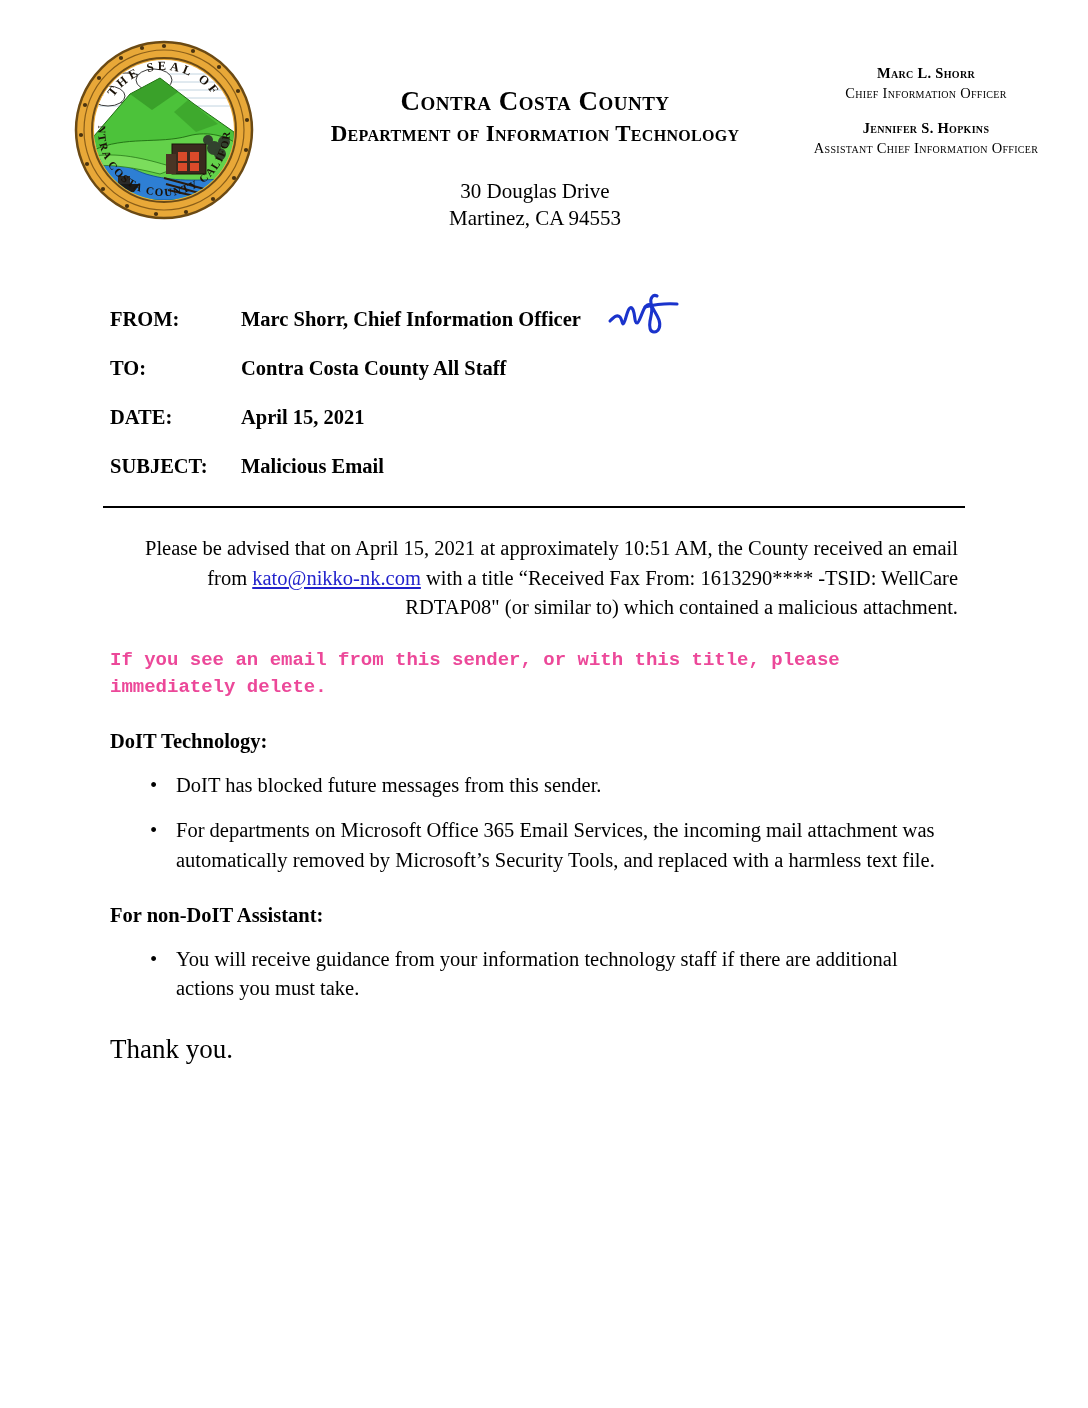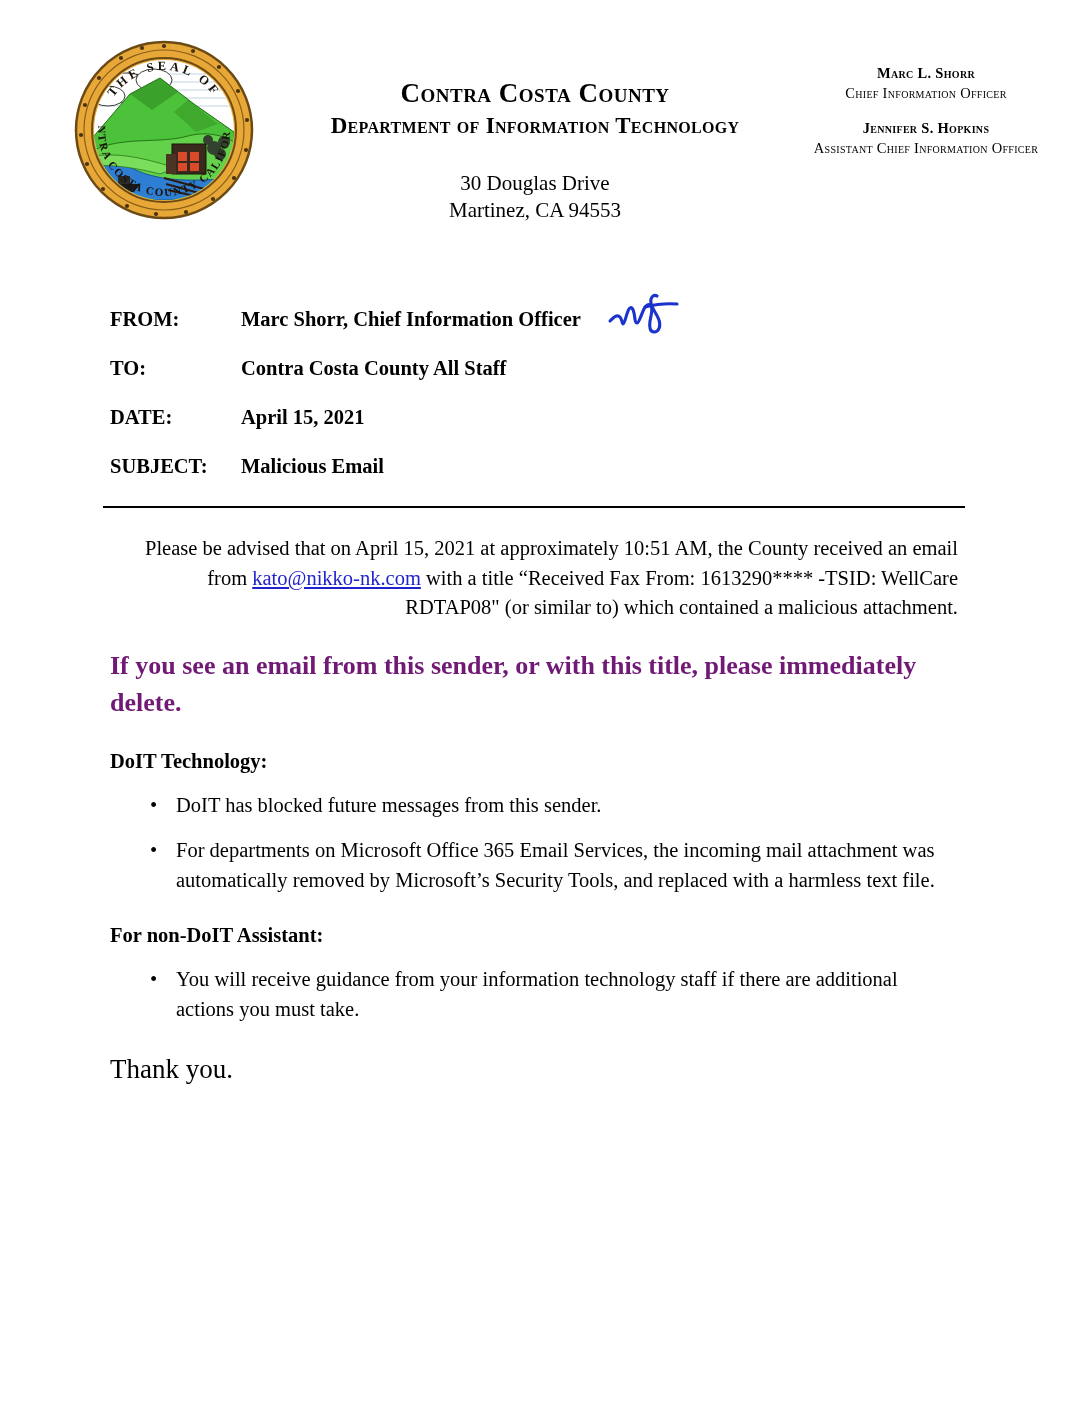--- a/index.html
+++ b/index.html
@@ -37,21 +37,21 @@
     left: 68px;
     top: 32px;
     width: 192px;
     height: 196px;
   }
   .seal-svg { display: block; }
 
   .org-block {
     position: absolute;
     left: 290px;
-    top: 78px;
+    top: 86px;
     width: 490px;
     text-align: center;
   }
   .org-name {
     font-size: 27px;
     font-weight: bold;
     font-variant: small-caps;
     letter-spacing: 0.5px;
     line-height: 1.12;
     white-space: nowrap;
@@ -149,23 +149,24 @@
   .para {
     margin: 0;
     text-align: right;
   }
   .link {
     color: #2222cc;
     text-decoration: underline;
   }
   .warning {
     margin: 24px 0 0 0;
-    color: #701a75;
-    font-weight: bold;
-    font-size: 26px;
+    color: #ec4899;
+    font-weight: bold;
+    font-size: 19px;
+    font-family: Liberation Mono, monospace;
   }
   .section-head {
     margin: 26px 0 0 0;
     font-weight: bold;
     font-size: 20.5px;
   }
   ul.bullets {
     margin: 14px 0 0 0;
     padding: 0;
     list-style: none;

